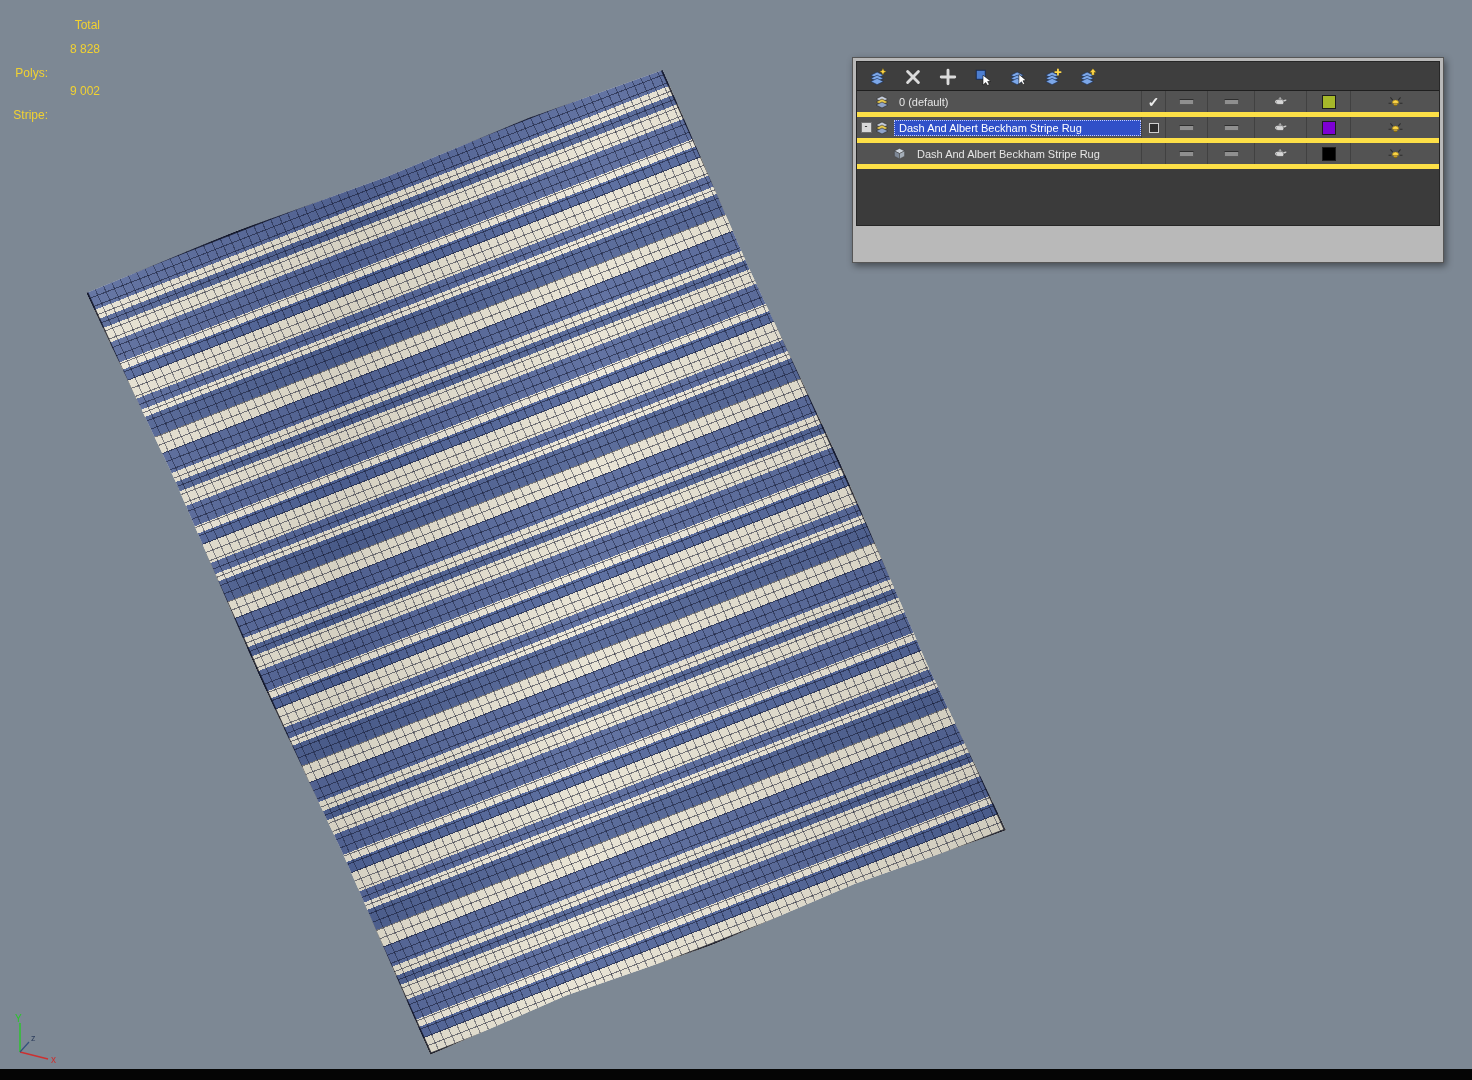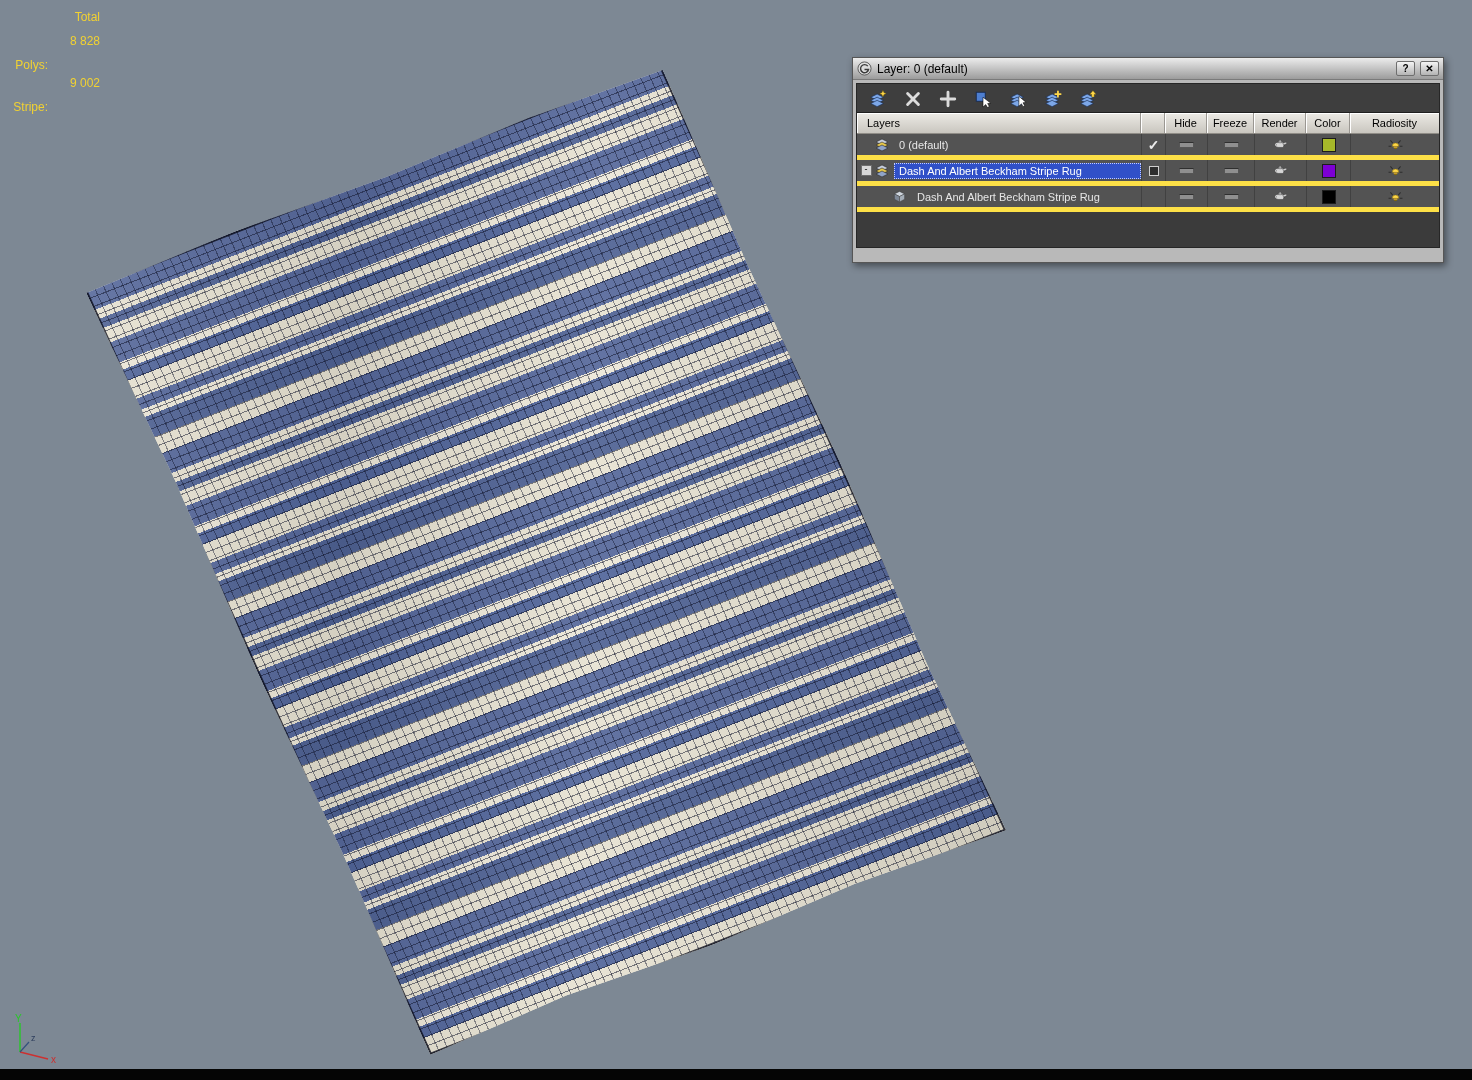--- a/index.html
+++ b/index.html
@@ -4,21 +4,21 @@
 <style>
   html,body{margin:0;padding:0;}
   body{
     width:1472px;height:1080px;position:relative;overflow:hidden;
     background:#7d8894;
     font-family:"Liberation Sans", sans-serif;
     -webkit-font-smoothing:antialiased;
   }
 
   
-  .stats{position:absolute;left:8px;top:8px;color:#f2d231;font-size:12px;line-height:18px;z-index:3;}
+  .stats{position:absolute;left:8px;top:16px;color:#f2d231;font-size:12px;line-height:18px;z-index:3;}
   .stats .srow{display:flex;}
   .stats .lbl{width:40px;text-align:right;margin-right:8px;margin-top:24px;}
   .stats .val{width:44px;text-align:right;}
 
   
   .rug{
     position:absolute;left:85px;top:290px;width:618px;height:838px;
     transform-origin:0 0;
     transform:rotate(-21.3deg) skewX(3deg);
     background-color:#e7e2d2;
@@ -160,29 +160,20 @@
     <text x="9" y="10" fill="#28c828" font-size="10">Y</text>
     <text x="45" y="51" fill="#cc3030" font-size="10">x</text>
     <text x="25" y="29" fill="#2c3d5c" font-size="9">z</text>
   </svg>
 
   <div class="bottombar"></div>
 </div>
 
 <div class="dialog">
 
-  <div class="titlebar">
-    <svg width="15" height="15" viewBox="0 0 16 16">
-      <circle cx="8" cy="8" r="7" fill="#dcdcdc" stroke="#555" stroke-width="1"></circle>
-      <path d="M11.5 5.5 a4.3 4.3 0 1 0 0.8 3.6 h-4.3" fill="none" stroke="#3a3a3a" stroke-width="1.5"></path>
-    </svg>
-    <span class="title">Layer: 0 (default)</span>
-    <button class="tbtn">?</button>
-    <button class="tbtn">✕</button>
-  </div>
 
   <div class="dbody">
 
     <div class="toolbar">
       <button class="ticon">
         <svg viewBox="0 0 20 20" width="20" height="20">
           <g fill="#7ca7e8" stroke="#16294e" stroke-width="0.7">
             <polygon points="2,8 9,4.5 16,8 9,11.5"></polygon>
             <polygon points="2,11.5 9,8 16,11.5 9,15"></polygon>
             <polygon points="2,15 9,11.5 16,15 9,18.5"></polygon>
@@ -235,29 +226,20 @@
             <polygon points="2,11.5 9,8 16,11.5 9,15"></polygon>
             <polygon points="2,15 9,11.5 16,15 9,18.5"></polygon>
           </g>
           <polygon points="15.5,0.8 18.8,4.8 16.8,4.8 16.8,7.8 14.2,7.8 14.2,4.8 12.2,4.8" fill="#ffd84a" stroke="#8a6d00" stroke-width="0.4"></polygon>
         </svg>
       </button>
     </div>
 
     <div class="grid">
 
-      <div class="ghead">
-        <div class="c c-name">Layers</div>
-        <div class="c c-chk"></div>
-        <div class="c c-hide">Hide</div>
-        <div class="c c-freeze">Freeze</div>
-        <div class="c c-render">Render</div>
-        <div class="c c-color">Color</div>
-        <div class="c c-rad">Radiosity</div>
-      </div>
 
       <div class="rows">
 
         <div class="lrow">
           <div class="namecell">
             <span class="gutter"></span>
             <span class="licon">
               <svg viewBox="0 0 14 15" width="14" height="15">
                 <g stroke="#2a2a2a" stroke-width="0.6">
                   <polygon points="1,5 7,2 13,5 7,8" fill="#c8cfdd"></polygon>

